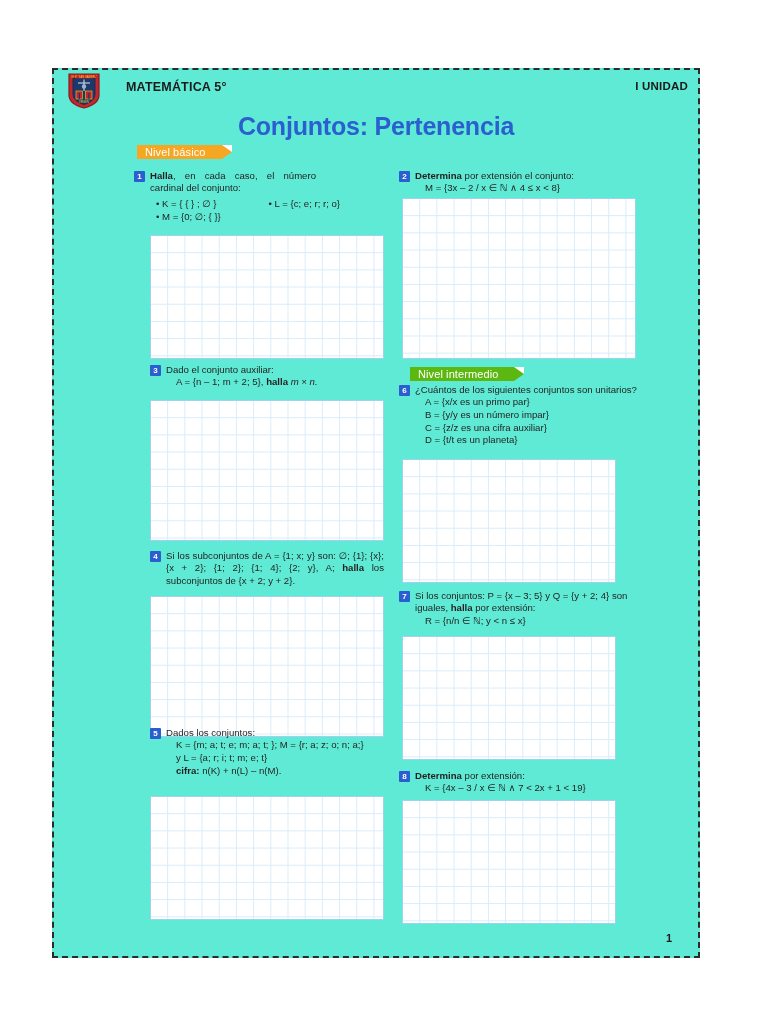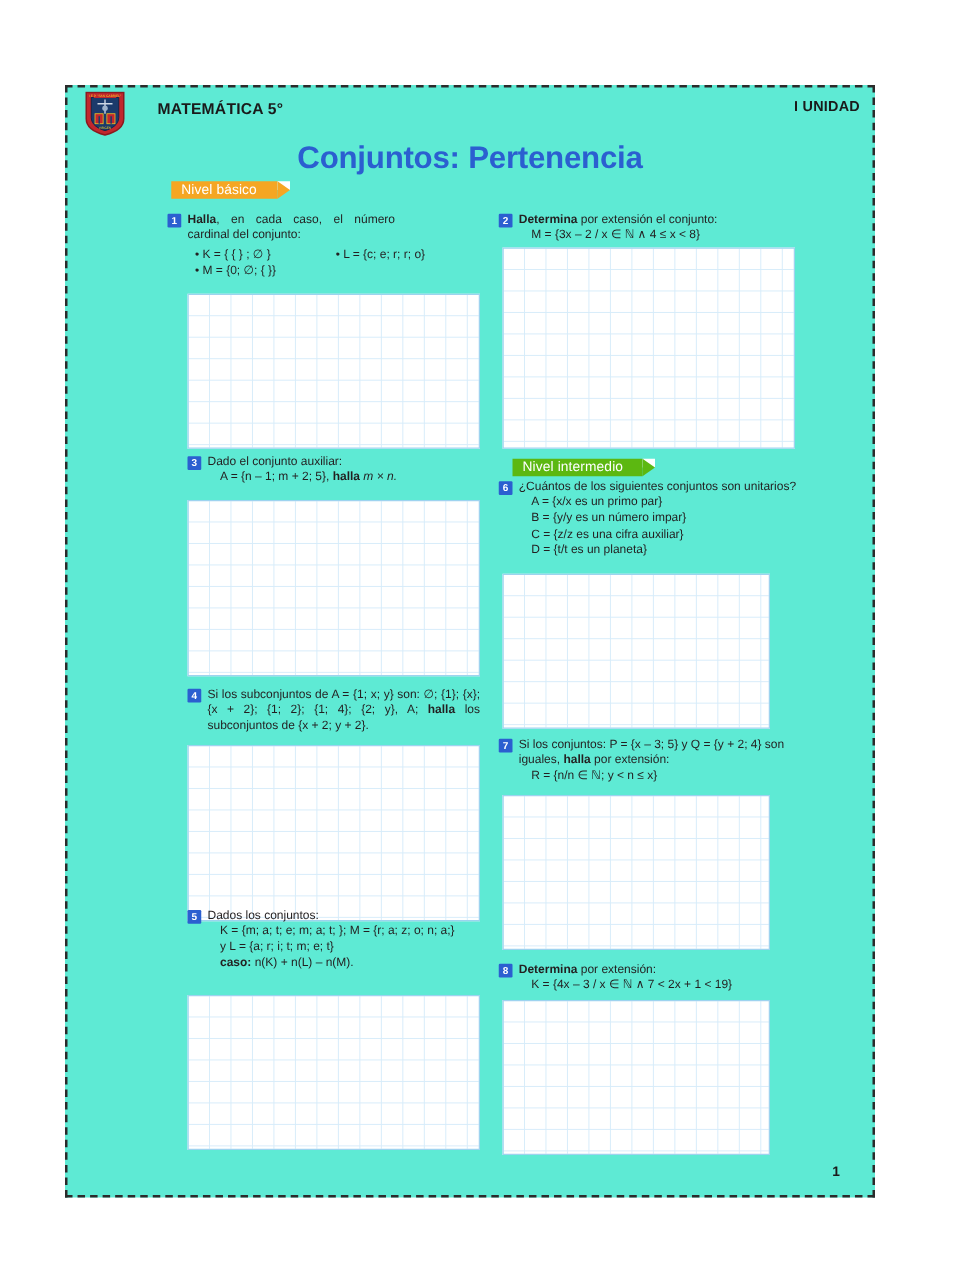--- a/index.html
+++ b/index.html
@@ -249,21 +249,21 @@
   <div class="grid-box" style="left:96px; top:526px; width:234px; height:141px;"></div>
 
   <div class="exercise" style="left:96px; top:657px; width:234px;">
     <div class="ex-head">
       <span class="num">5</span>
       <span>Dados los conjuntos:</span>
     </div>
     <div class="ex-body indent">K = {m; a; t; e; m; a; t; }; M = {r; a; z; o; n; a;}</div>
     <div class="ex-body indent">y L = {a; r; i; t; m; e; t}</div>
     <div class="ex-body indent">
-      <b>caso:</b><span> n(K) + n(L) – n(M).</span>
+      <b>cifra:</b><span> n(K) + n(L) – n(M).</span>
     </div>
   </div>
   <div class="grid-box" style="left:96px; top:726px; width:234px; height:124px;"></div>
 
   <div class="exercise" style="left:345px; top:314px; width:246px;">
     <div class="ex-head justify">
       <span class="num">6</span>
       <span>¿Cuántos de los siguientes conjuntos son unitarios?</span>
     </div>
     <div class="ex-body indent">A = {x/x es un primo par}</div>

